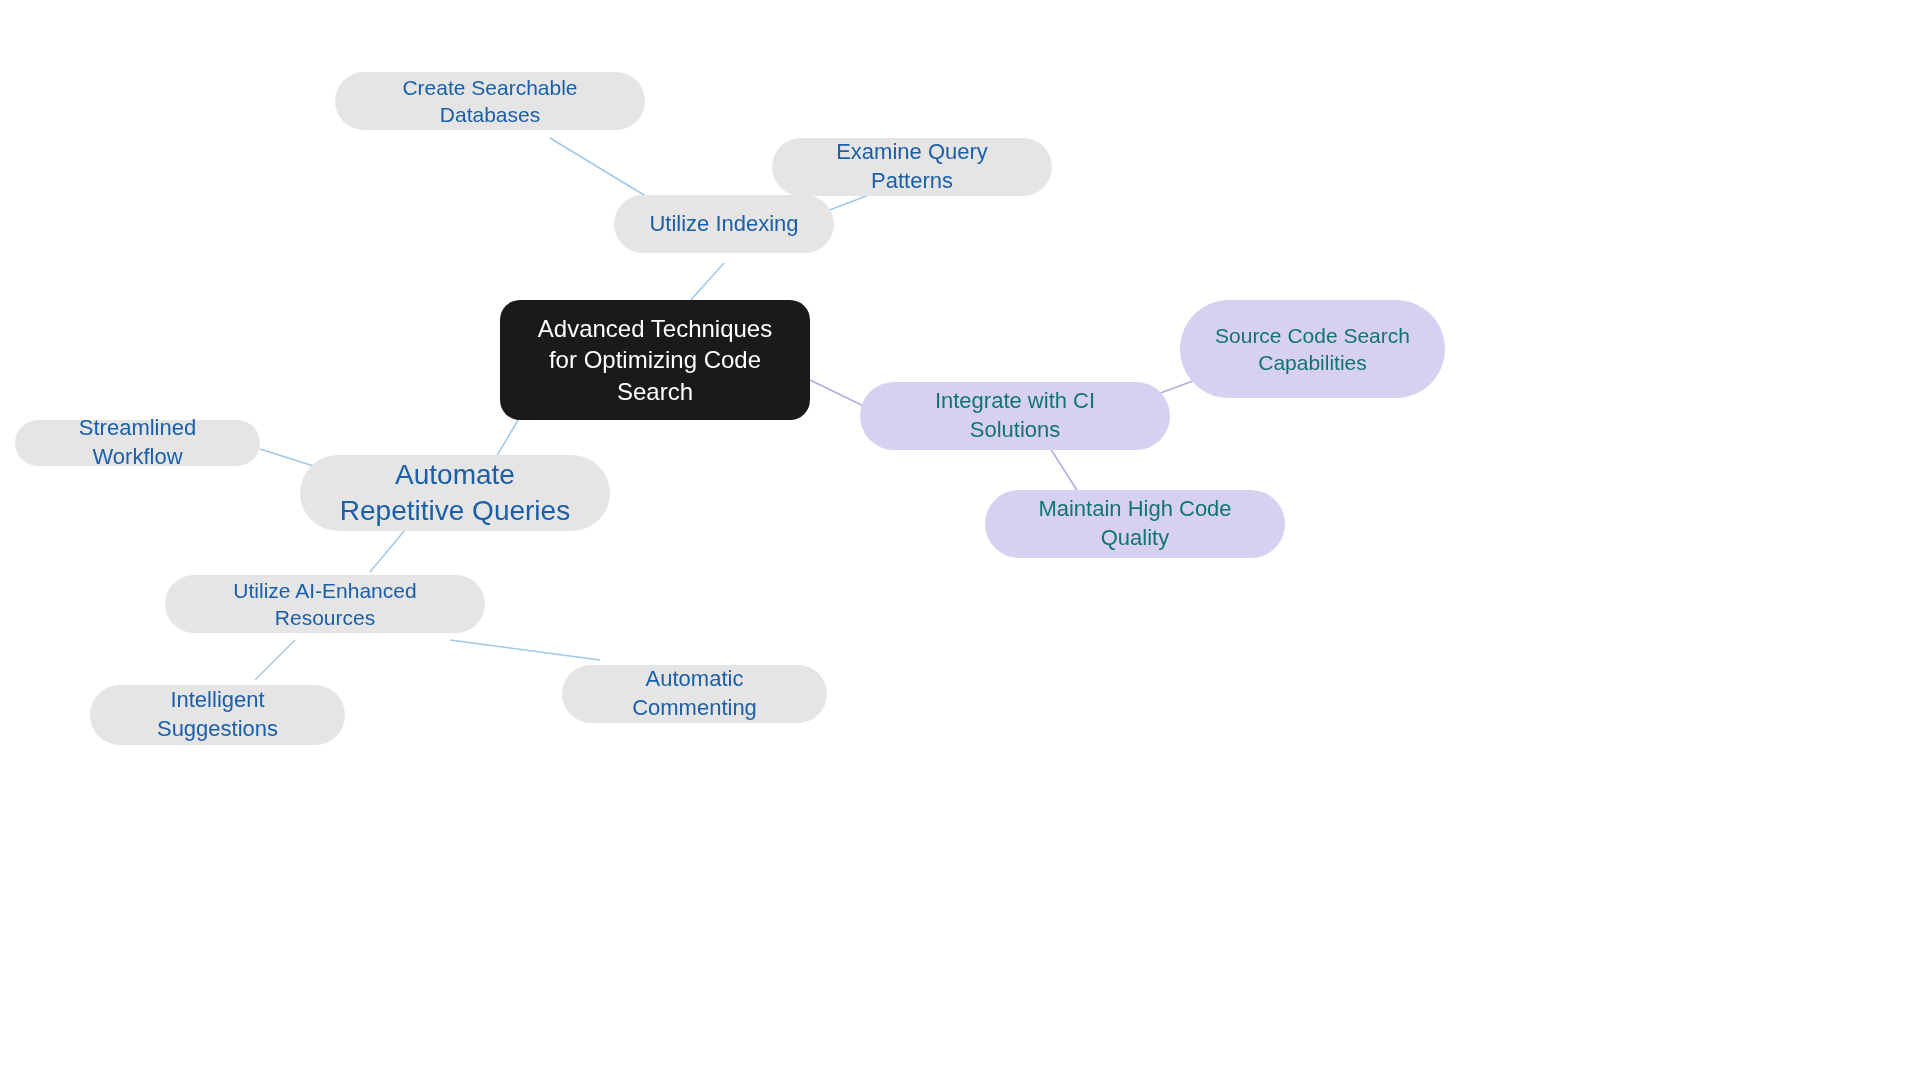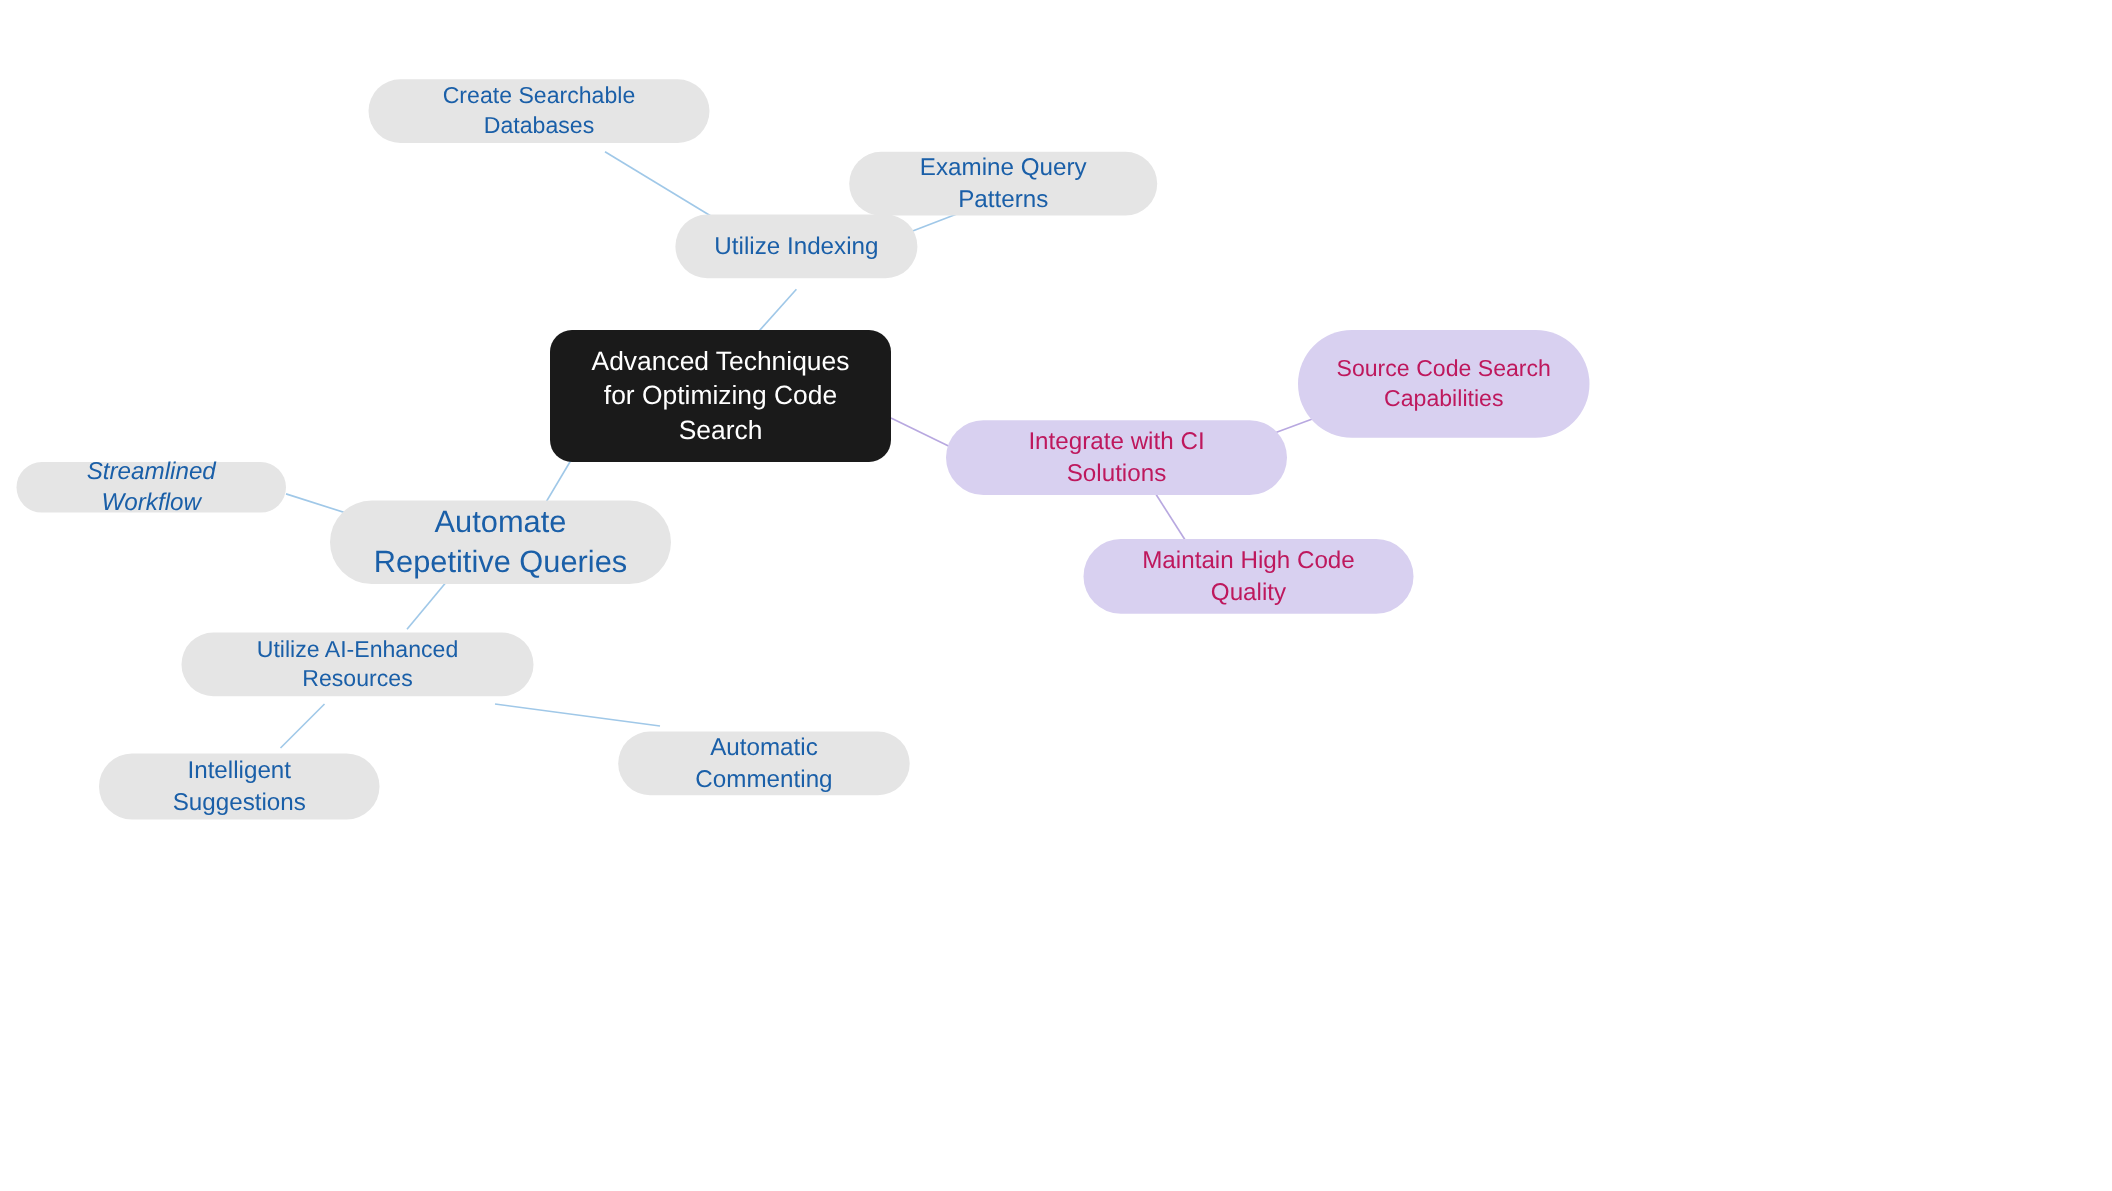--- a/index.html
+++ b/index.html
@@ -40,21 +40,21 @@
       height: 120px;
       padding: 12px 28px;
     }
     .node-blue {
       background: #e5e5e5;
       color: #1a5fa8;
       border: none;
     }
     .node-purple {
       background: #d8d0f0;
-      color: #be185d;
+      color: #0f766e;
       border: none;
     }
   </style>
 </head>
 <body>
 
 <svg class="connections" xmlns="http://www.w3.org/2000/svg">
 
   <line x1="655" y1="340" x2="724" y2="263" stroke="#a0c8e8" stroke-width="1.5"></line>
 
@@ -83,21 +83,21 @@
 Optimizing Code Search</div>
 
 <div class="node node-blue" style="left: 614px; top: 195px; width: 220px; height: 58px;">Utilize Indexing</div>
 
 <div class="node node-blue" style="left: 335px; top: 72px; width: 310px; height: 58px; font-size: 21px;">Create Searchable Databases</div>
 
 <div class="node node-blue" style="left: 772px; top: 118px; width: 280px; height: 58px; margin-top: 20px;">Examine Query Patterns</div>
 
 <div class="node node-blue" style="left: 300px; top: 455px; width: 310px; height: 76px; font-size: 28px;">Automate Repetitive Queries</div>
 
-<div class="node node-blue" style="left: 15px; top: 420px; width: 245px; height: 46px; font-style: italic;">Streamlined Workflow</div>
+<div class="node node-blue" style="left: 15px; top: 420px; width: 245px; height: 46px;">Streamlined Workflow</div>
 
 <div class="node node-blue" style="left: 165px; top: 575px; width: 320px; height: 58px; font-size: 21px;">Utilize AI-Enhanced Resources</div>
 
 <div class="node node-blue" style="left: 90px; top: 685px; width: 255px; height: 60px;">Intelligent Suggestions</div>
 
 <div class="node node-blue" style="left: 562px; top: 665px; width: 265px; height: 58px;">Automatic Commenting</div>
 
 <div class="node node-purple" style="left: 860px; top: 382px; width: 310px; height: 68px; font-size: 22px;">Integrate with CI Solutions</div>
 
 <div class="node node-purple" style="left: 1180px; top: 300px; width: 265px; height: 98px; font-size: 21px;">Source Code Search

